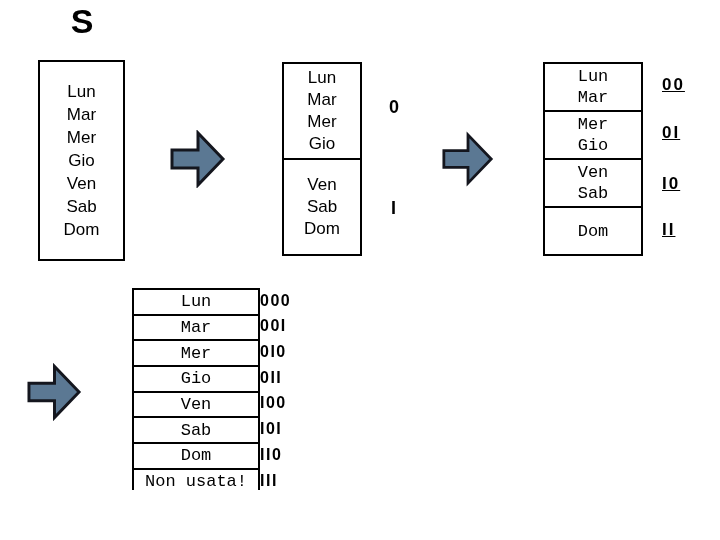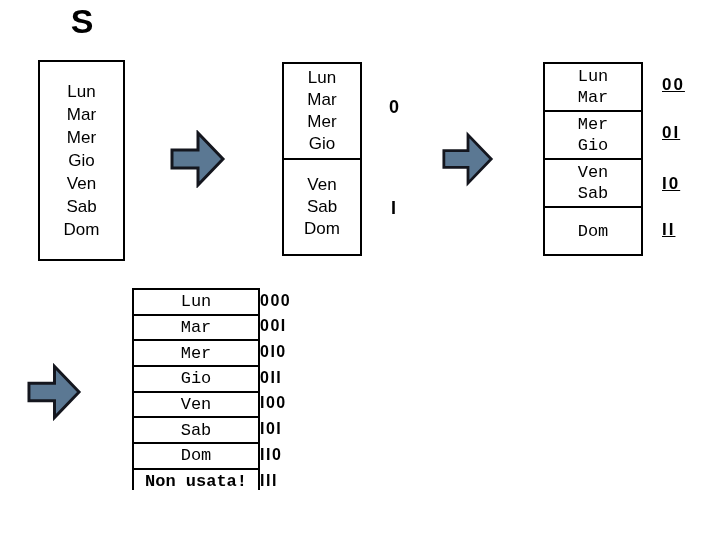--- a/index.html
+++ b/index.html
@@ -38,21 +38,21 @@
          font-family:"Liberation Mono",monospace;font-size:17px;line-height:21px;}
   .cell3.bb{border-bottom:2px solid #000;}
   .code3{position:absolute;left:662px;font-size:17px;font-weight:600;letter-spacing:2px;line-height:17px;text-decoration:underline;}
   .c30{top:76px}.c31{top:124px}.c32{top:175px}.c33{top:221px}
 
   
   .tableclip{position:absolute;left:132px;top:288px;width:128px;height:202px;
              overflow:hidden;border:2px solid #000;border-bottom:none;box-sizing:border-box;background:#fff;}
   .t-row{height:23.7px;border-bottom:2px solid #000;display:flex;align-items:center;justify-content:center;
          font-family:"Liberation Mono",monospace;font-size:17px;}
-  .t-row.bold{font-weight:bold;text-align:center;}
+  .t-row.bold{font-weight:normal;text-align:center;}
   .code4{position:absolute;left:260px;font-size:16px;font-weight:600;letter-spacing:1.5px;line-height:16px;}
   .r0{top:293px}.r1{top:318px}.r2{top:344px}.r3{top:370px}
   .r4{top:395px}.r5{top:421px}.r6{top:447px}.r7{top:473px}
 </style>
 </head>
 <body>
 
 <div class="canvas">
 
   <div class="s-title">S</div>

